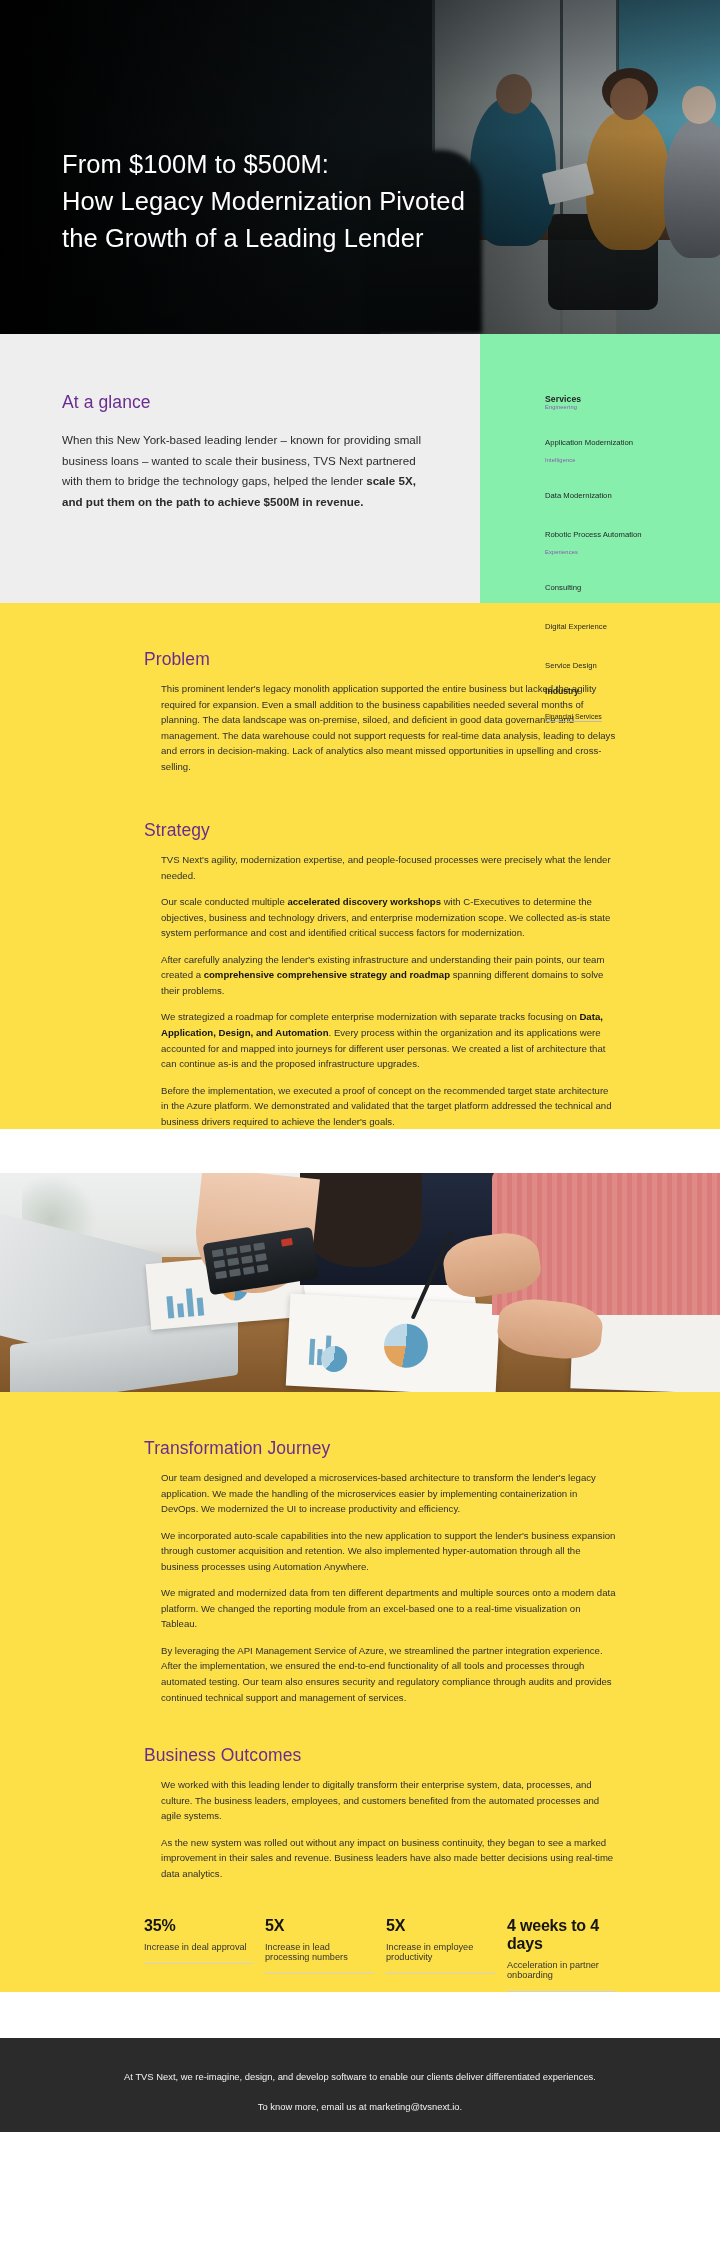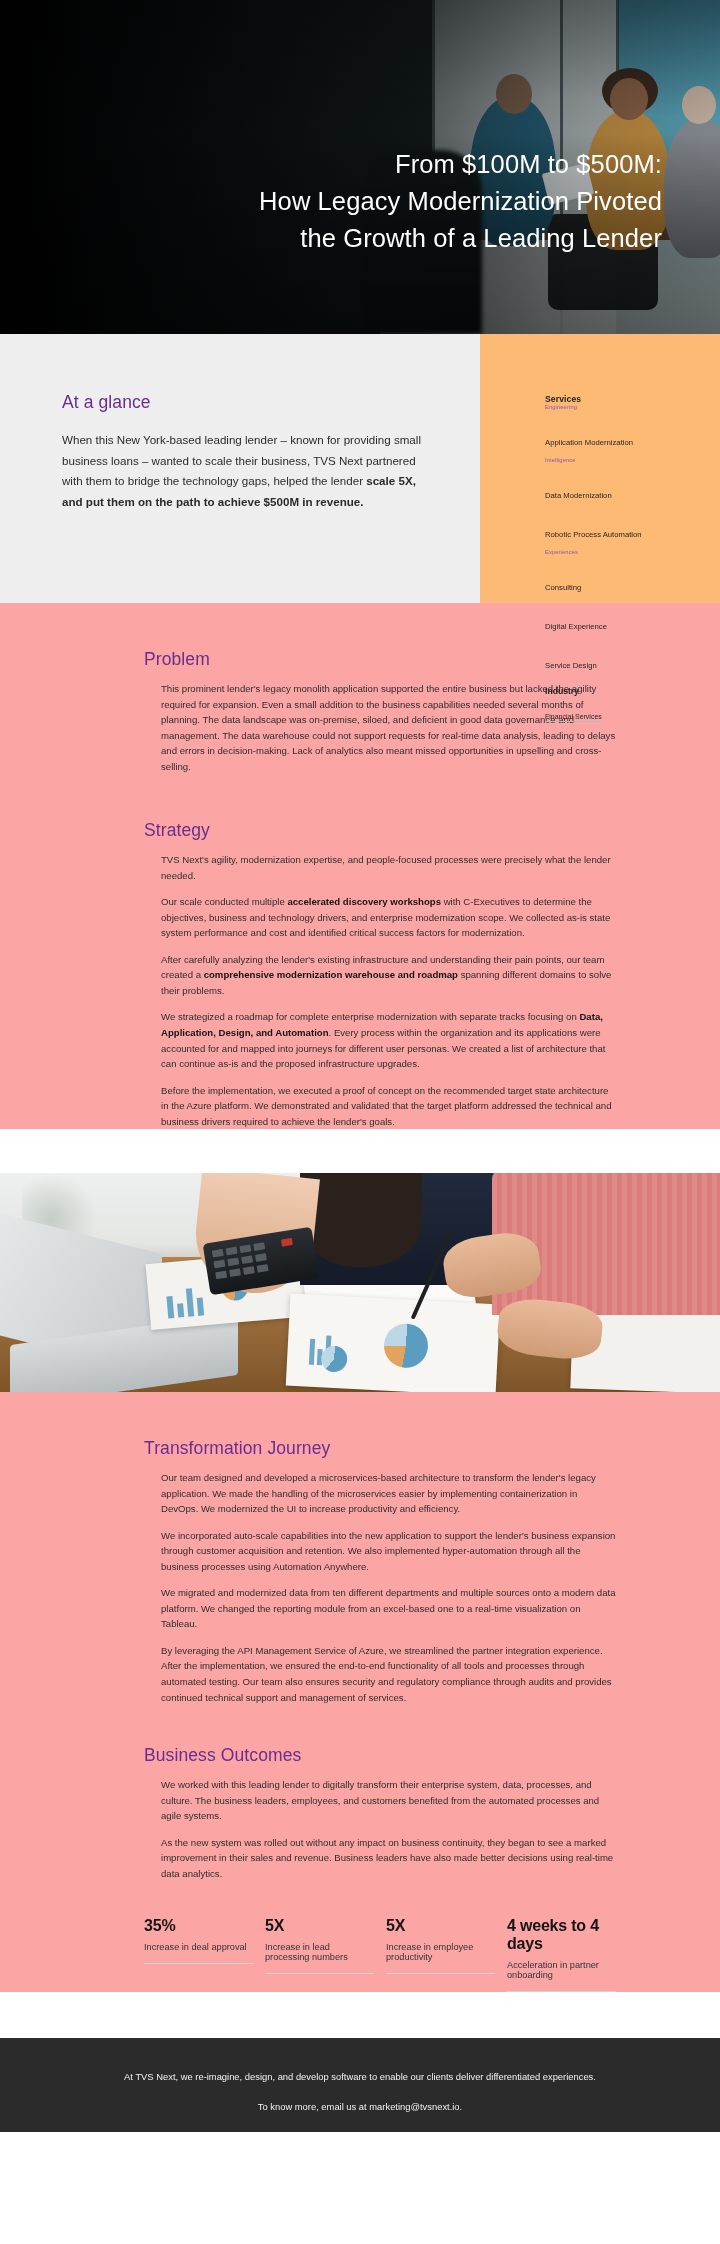--- a/index.html
+++ b/index.html
@@ -88,24 +88,24 @@
     background:linear-gradient(180deg,rgba(0,0,0,.35) 0%, rgba(0,0,0,.05) 40%, rgba(0,0,0,.45) 100%);
   }
   .hero-title {
     position:absolute; left:62px; top:146px; width:600px;
     color:#ffffff;
     font-size:25.5px;
     font-weight:300;
     line-height:1.46;
     letter-spacing:.1px;
   }
-  .hero-title .ln { display:block; white-space:nowrap;text-align:right; }
-
-  
-  .glance { position:relative; height:269px; background:#fdba74; }
+  .hero-title .ln { display:block; white-space:nowrap; }
+
+  
+  .glance { position:relative; height:269px; background:#86efac; }
   .glance-grey {
     position:absolute; left:0; top:0; width:480px; height:269px;
     background:#eeeeef;
   }
   .glance-inner { position:absolute; left:62px; top:58px; width:370px; }
   .glance-title {
     color:#6a2d8f; font-size:17.5px; font-weight:500; letter-spacing:.1px;
     margin-bottom:17px;
   }
   .glance-body { font-size:11.6px; line-height:1.78; color:#2b2b2b; }
@@ -123,21 +123,21 @@
   }
   .svc-item { font-size:7.7px; color:#262626; line-height:1.42;margin-top:28px; }
   .svc-group { margin-bottom:8px; }
   .svc-h2 { font-size:8.6px; font-weight:700; color:#1f1f1f; margin:14px 0 9px; }
   .svc-link {
     font-size:7px; color:#262626; border-bottom:1px solid #b9b9b9;
     display:inline-block; padding-bottom:1px;
   }
 
   
-  .content { padding:0 0 0 0; background:#fca5a5; }
+  .content { padding:0 0 0 0; background:#fde047; }
   .sec { width:472px; margin:0 0 0 144px; }
   .sec-title {
     color:#6a2d8f; font-size:17.5px; font-weight:500; letter-spacing:.1px;
   }
   .sec p {
     font-size:9.6px; line-height:1.62; color:#2e2e2e; margin-top:11px;margin-left:17px;
   }
   .sec p b { font-weight:700; color:#141414; }
   #problem { padding-top:46px; }
   #strategy { padding-top:46px; }
@@ -323,21 +323,21 @@
   <div class="content">
     <section class="sec" id="problem">
       <h2 class="sec-title">Problem</h2>
       <p>This prominent lender's legacy monolith application supported the entire business but lacked the agility required for expansion. Even a small addition to the business capabilities needed several months of planning. The data landscape was on-premise, siloed, and deficient in good data governance and management. The data warehouse could not support requests for real-time data analysis, leading to delays and errors in decision-making. Lack of analytics also meant missed opportunities in upselling and cross-selling.</p>
     </section>
 
     <section class="sec" id="strategy">
       <h2 class="sec-title">Strategy</h2>
       <p>TVS Next's agility, modernization expertise, and people-focused processes were precisely what the lender needed.</p>
       <p><span>Our scale conducted multiple </span><b>accelerated discovery workshops</b><span> with C-Executives to determine the objectives, business and technology drivers, and enterprise modernization scope. We collected as-is state system performance and cost and identified critical success factors for modernization.</span></p>
-      <p><span>After carefully analyzing the lender's existing infrastructure and understanding their pain points, our team created a </span><b>comprehensive modernization warehouse and roadmap</b><span> spanning different domains to solve their problems.</span></p>
+      <p><span>After carefully analyzing the lender's existing infrastructure and understanding their pain points, our team created a </span><b>comprehensive comprehensive strategy and roadmap</b><span> spanning different domains to solve their problems.</span></p>
       <p><span>We strategized a roadmap for complete enterprise modernization with separate tracks focusing on </span><b>Data, Application, Design, and Automation</b><span>. Every process within the organization and its applications were accounted for and mapped into journeys for different user personas. We created a list of architecture that can continue as-is and the proposed infrastructure upgrades.</span></p>
       <p>Before the implementation, we executed a proof of concept on the recommended target state architecture in the Azure platform. We demonstrated and validated that the target platform addressed the technical and business drivers required to achieve the lender's goals.</p>
     </section>
   </div>
 
   <div class="midphoto">
     <div class="mp-wall"></div>
     <div class="mp-plant"></div>
     <div class="mp-table"></div>
     <div class="mp-laptop">

